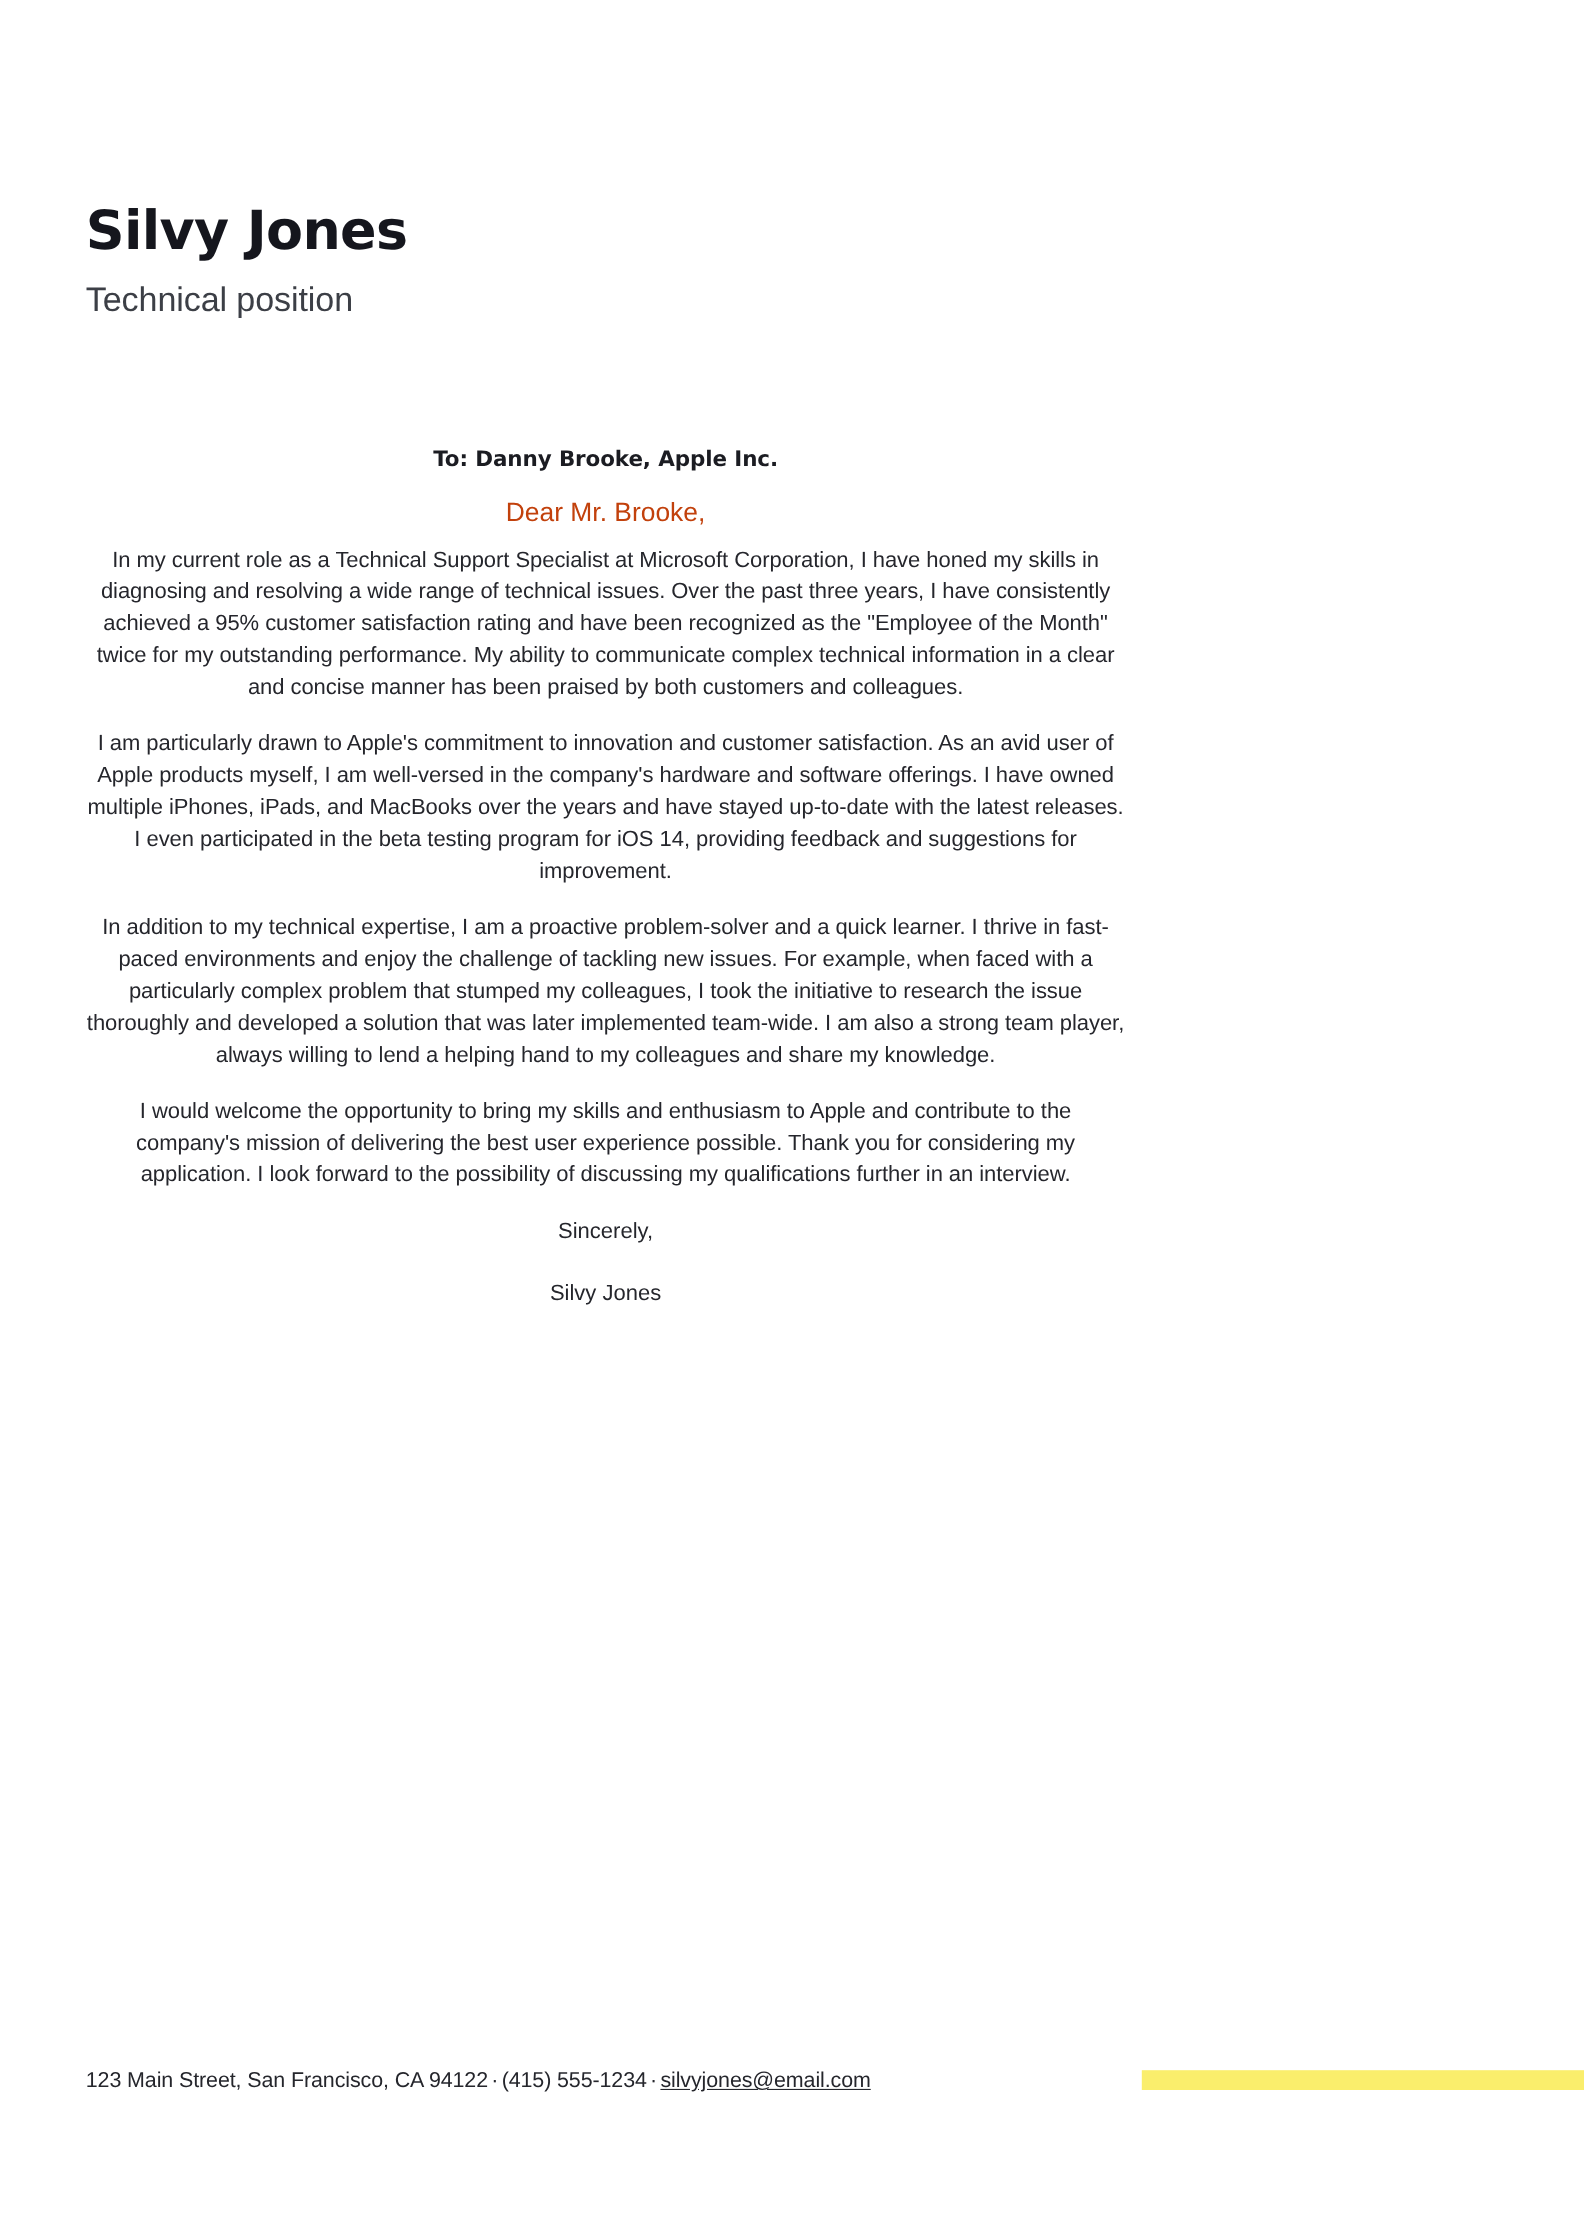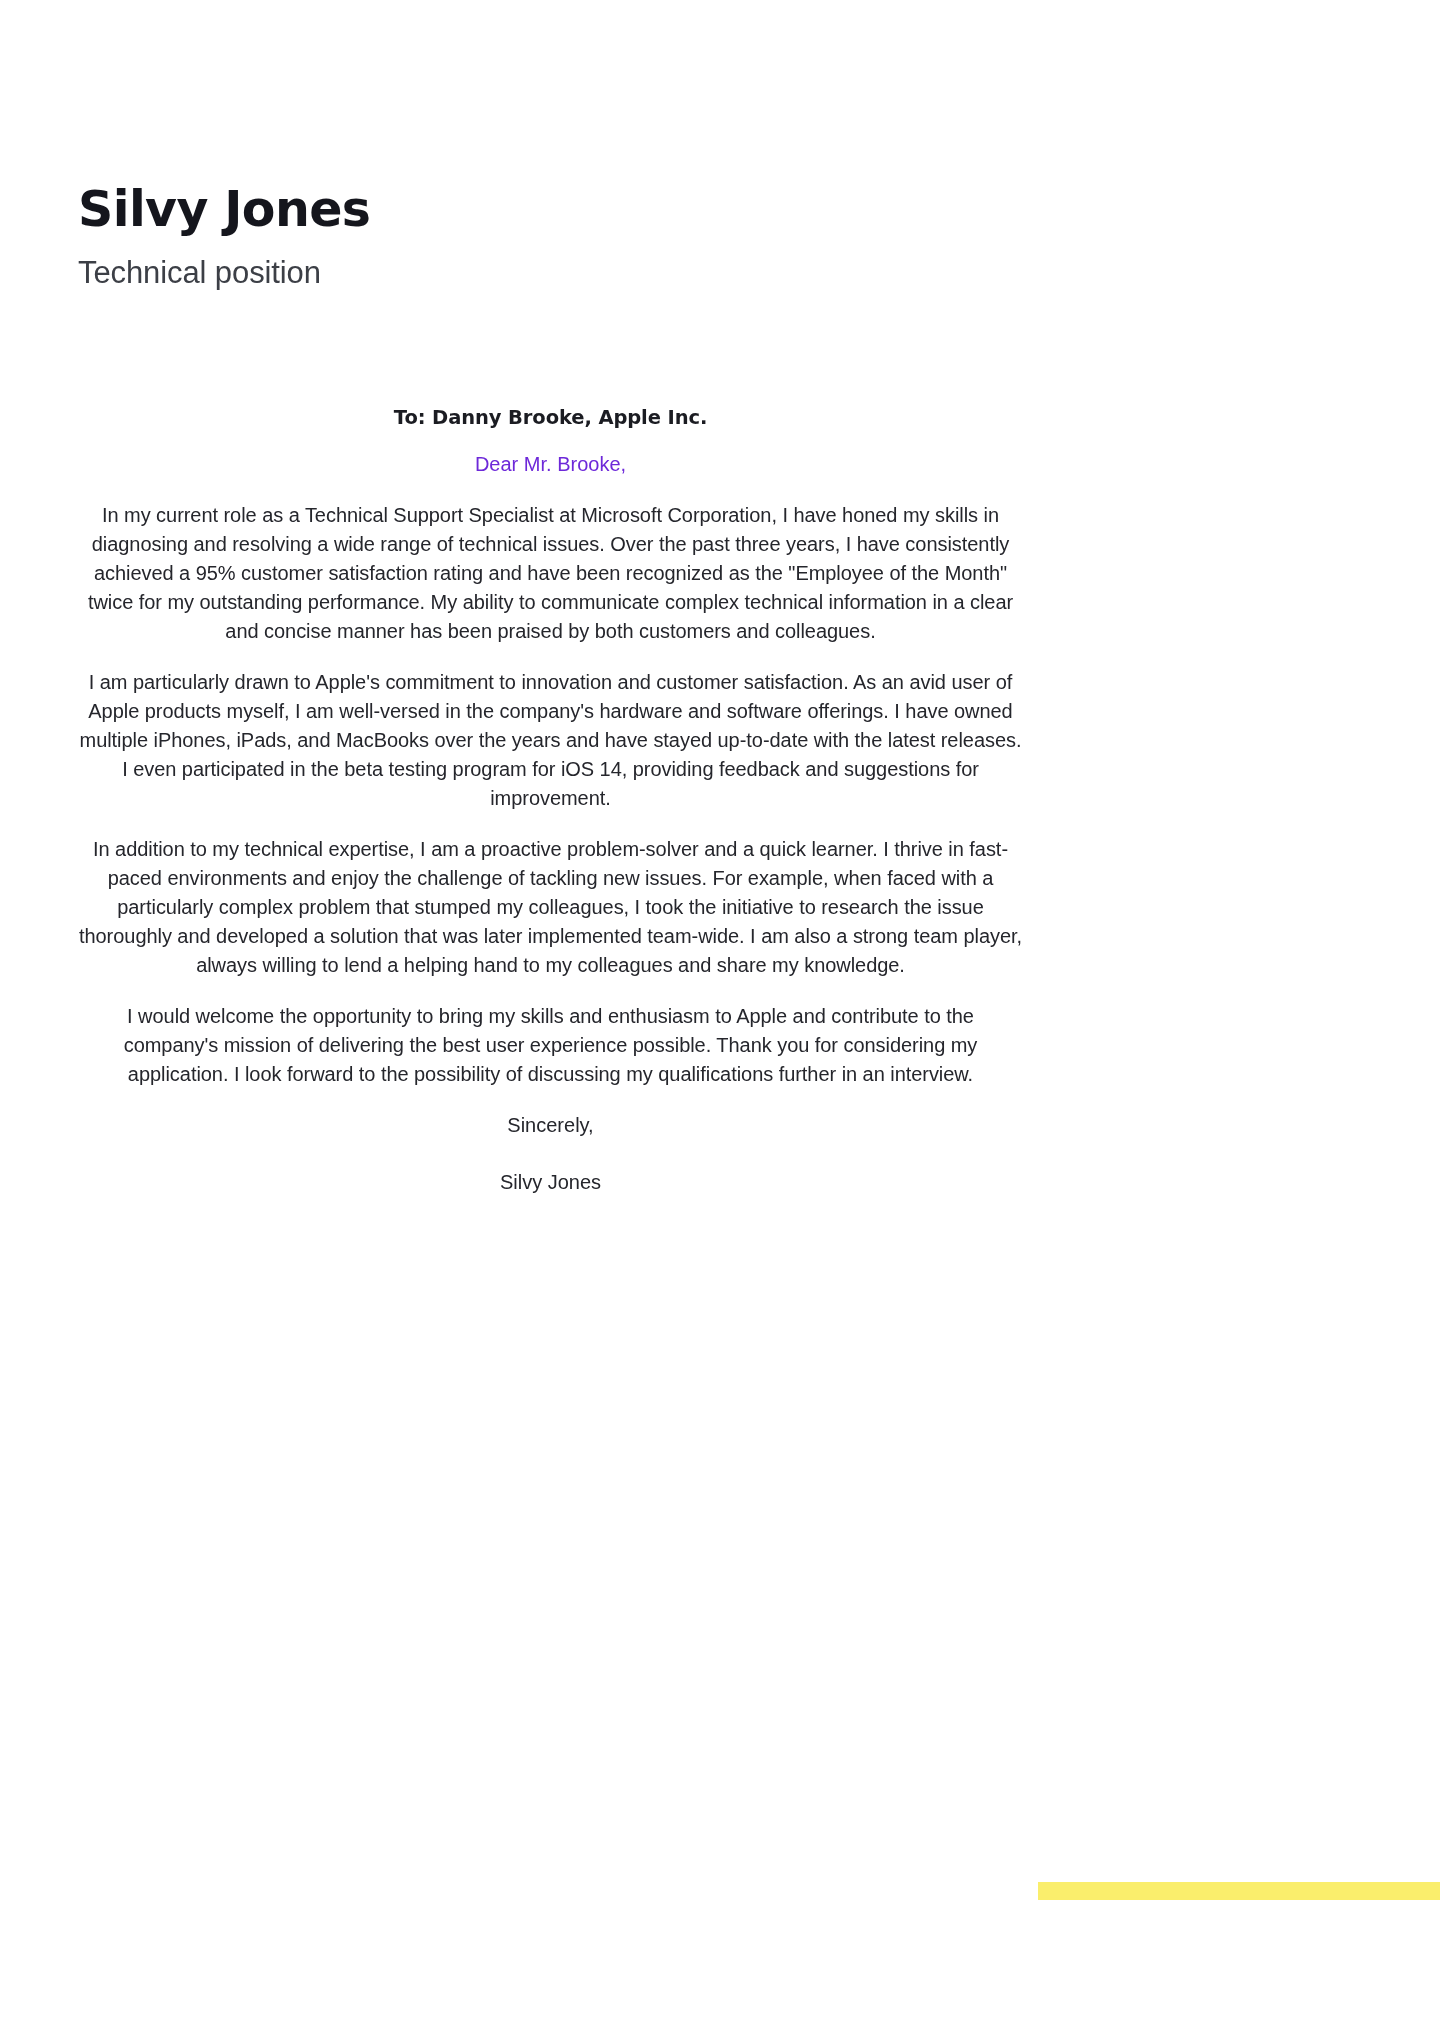--- a/index.html
+++ b/index.html
@@ -59,25 +59,25 @@
     font-family: "DejaVu Sans", sans-serif;
     font-size: 19.5px;
     font-weight: 700;
     color: #1b1c22;
     line-height: 1.45;
     margin: 0 0 18px 0;
     letter-spacing: -0.1px;
   }
 
   .salutation {
-    font-size: 20px;
+    font-size: 24px;
     font-weight: 400;
-    color: #6d28d9;
+    color: #c2410c;
     line-height: 1.45;
-    margin: 0 0 22px 0;
+    margin: 0 0 10px 0;
   }
 
   .para {
     font-size: 20px;
     font-weight: 400;
     color: #25262c;
     line-height: 1.45;
     margin: 0 0 22px 0;
     letter-spacing: -0.05px;
     max-width: 945px;
@@ -168,16 +168,19 @@
 
     <p class="para">I would welcome the opportunity to bring my skills and enthusiasm to Apple and contribute to the company's mission of delivering the best user experience possible. Thank you for considering my application. I look forward to the possibility of discussing my qualifications further in an interview.</p>
 
     <div class="closing">Sincerely,</div>
 
     <div class="signature">Silvy Jones</div>
 
   </div>
 
   <div class="footer">
+    <div class="footer-contact">
+      <span>123 Main Street, San Francisco, CA 94122</span><span class="footer-sep">·</span><span>(415) 555-1234</span><span class="footer-sep">·</span><a class="footer-email" href="#">silvyjones@email.com</a>
+    </div>
     <div class="accent-bar" style="background: rgb(250, 238, 108);"></div>
   </div>
 
 </div>
 
 </body></html>

